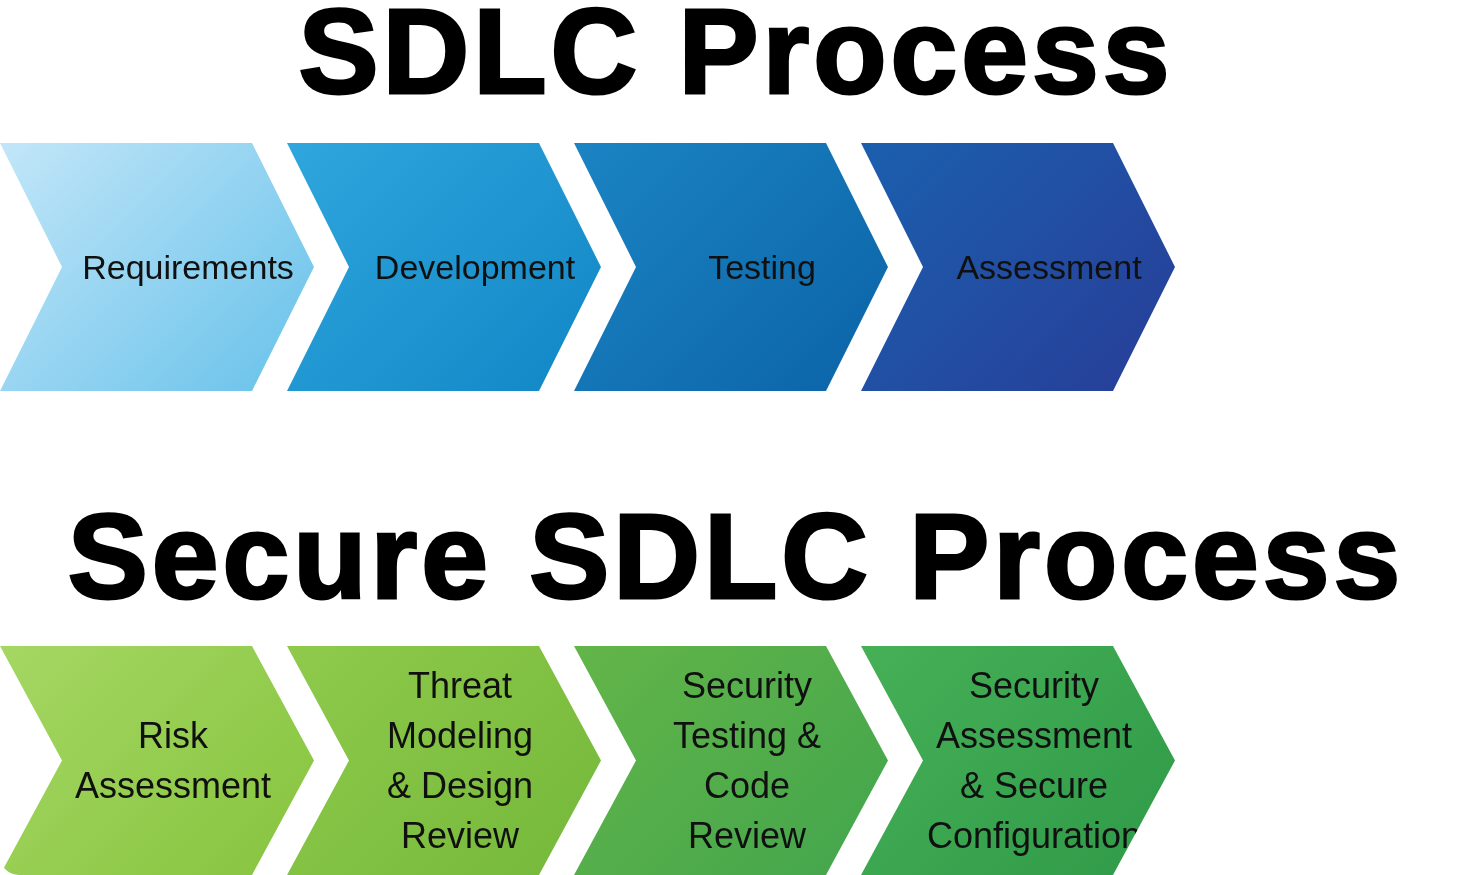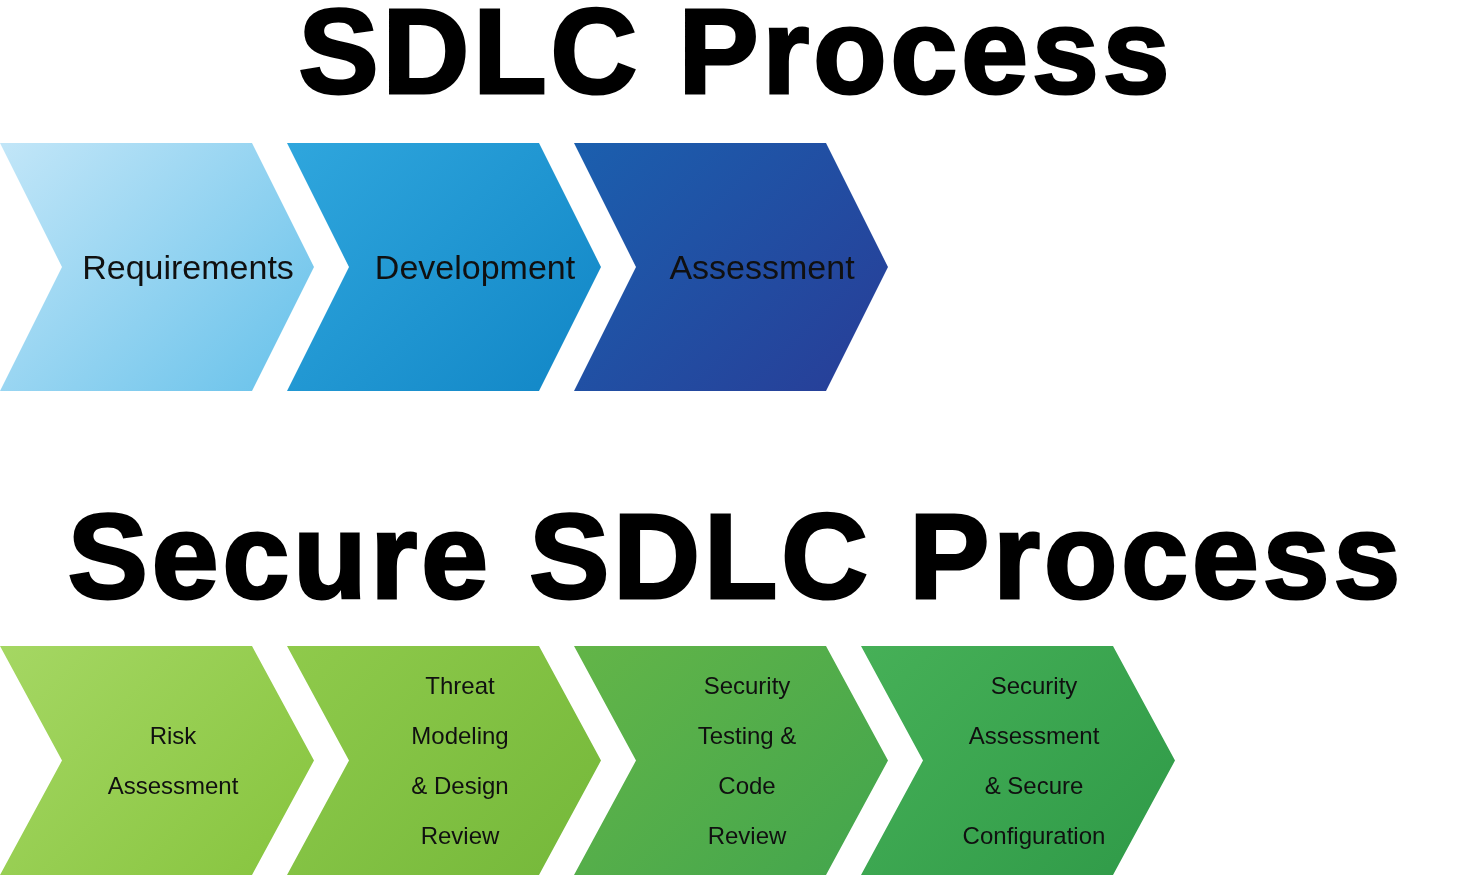--- a/index.html
+++ b/index.html
@@ -7,20 +7,21 @@
     padding: 0;
     background: #ffffff;
     font-family: "Liberation Sans", sans-serif;
   }
   .canvas {
     position: relative;
     width: 1472px;
     height: 875px;
     background: #ffffff;
     overflow: hidden;
+    border-radius: 19px;
   }
   .big-title {
     position: absolute;
     left: 0;
     width: 1472px;
     text-align: center;
     font-size: 120px;
     line-height: 120px;
     font-weight: 900;
     letter-spacing: 4px;
@@ -53,36 +54,37 @@
     white-space: pre-line;
   }
   .chevron + .chevron { margin-left: -27px; }
 
   #row-sdlc .chevron {
     font-size: 34px;
     line-height: 42px;
     padding-left: 62px;
   }
   #row-secure .chevron {
-    font-size: 24px;
+    font-size: 36px;
     line-height: 50px;
     padding-left: 62px;
     padding-right: 30px;
   }
 </style>
 </head>
 <body>
 
 <div class="canvas">
 
   <div class="big-title" id="title-sdlc">SDLC Process</div>
 
   <div class="arrow-row" id="row-sdlc">
     <div class="chevron" style="background: linear-gradient(135deg, rgb(194, 230, 248), rgb(102, 193, 234));">Requirements</div>
     <div class="chevron" style="background: linear-gradient(135deg, rgb(47, 166, 221), rgb(17, 134, 198));">Development</div>
+    <div class="chevron" style="background: linear-gradient(135deg, rgb(27, 132, 195), rgb(11, 99, 167));">Testing</div>
     <div class="chevron" style="background: linear-gradient(135deg, rgb(27, 95, 174), rgb(40, 61, 151));">Assessment</div>
   </div>
 
   <div class="big-title" id="title-secure">Secure SDLC Process</div>
 
   <div class="arrow-row" id="row-secure">
     <div class="chevron" style="background: linear-gradient(135deg, rgb(165, 215, 99), rgb(134, 196, 62));">Risk
 Assessment</div>
     <div class="chevron" style="background: linear-gradient(135deg, rgb(143, 202, 75), rgb(116, 184, 58));">Threat
 Modeling

